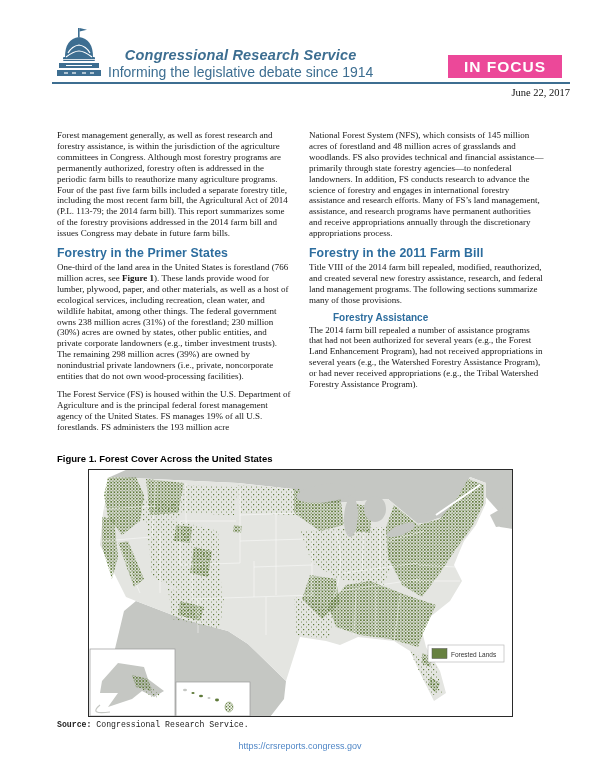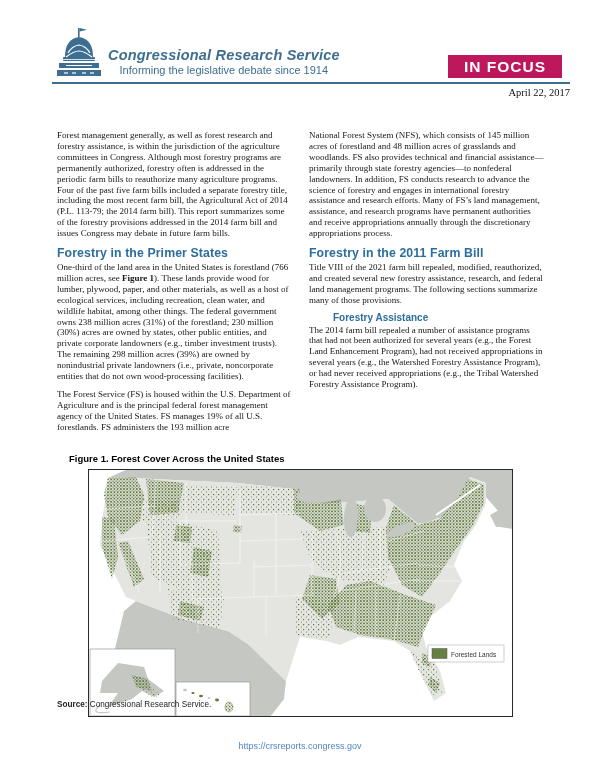--- a/index.html
+++ b/index.html
@@ -9,26 +9,26 @@
   }
 
   
   .logo-icon { position:absolute; left:54px; top:26px; width:50px; height:54px; }
   .logo-text { position:absolute; left:108px; top:47px;text-align:center; }
   .org-name {
     font-family:"Liberation Sans", sans-serif; font-weight:bold; font-style:italic;
     font-size:14.5px; color:#3d6e91; letter-spacing:0.2px; white-space:nowrap;
   }
   .tagline {
-    font-family:"Liberation Sans", sans-serif; font-size:11px; color:#3d6e91;
+    font-family:"Liberation Sans", sans-serif; font-size:14px; color:#3d6e91;
     margin-top:1px; white-space:nowrap;
   }
   .badge {
     position:absolute; left:448px; top:55px; width:114px; height:23px;
-    background:#be185d; color:#ffffff; font-family:"Liberation Sans", sans-serif;
+    background:#ec4899; color:#ffffff; font-family:"Liberation Sans", sans-serif;
     font-weight:bold; font-size:15.5px; letter-spacing:1px;
     display:flex; align-items:center; justify-content:center;
   }
   .rule { position:absolute; left:52px; top:82px; width:518px; height:2px; background:#3d6e91; }
   .date { position:absolute; right:30px; top:87px; font-size:10.5px; color:#111; }
 
   
   .title { position:absolute; left:57px; top:98px; margin:0; font-size:19.5px; font-weight:bold; color:#000; }
   .columns { position:absolute; left:57px; top:130px; width:487px; display:flex; gap:17px; }
   .col { width:235px; font-size:9px; line-height:10.9px; color:#161616; }
@@ -37,27 +37,27 @@
     font-family:"Liberation Sans", sans-serif; font-weight:bold; color:#2d6d9e;
     font-size:12.3px; margin:9px 0 3px 0; letter-spacing:0.1px;
   }
   .col h3 {
     font-family:"Liberation Sans", sans-serif; font-weight:bold; color:#2d6d9e;
     font-size:10px; margin:6px 0 1px 0;padding-left:24px;
   }
 
   
   .fig-caption {
-    position:absolute; left:69px; top:453px;
+    position:absolute; left:57px; top:453px;
     font-family:"Liberation Sans", sans-serif; font-weight:bold; font-size:9.5px; color:#000;
   }
   .map-wrap { position:absolute; left:88px; top:468px; width:425px; height:250px; }
   .source {
-    position:absolute; left:57px; top:700px;
-    font-family:Liberation Sans, sans-serif; font-size:8.2px; color:#222;
+    position:absolute; left:57px; top:720px;
+    font-family:Liberation Mono, monospace; font-size:8.2px; color:#222;
   }
   .footer {
     position:absolute; left:0; top:741px; width:600px; text-align:center;
     font-family:"Liberation Sans", sans-serif; font-size:9px;
   }
   .footer a { color:#4f86c6; text-decoration:none;margin-top:48px; }
 </style>
 </head>
 <body>
 
@@ -82,34 +82,34 @@
       <line x1="28" y1="47" x2="32" y2="47"></line>
       <line x1="36" y1="47" x2="40" y2="47"></line>
     </g>
   </svg>
   <div class="logo-text">
     <div class="org-name">Congressional Research Service</div>
     <div class="tagline">Informing the legislative debate since 1914</div>
   </div>
   <div class="badge">IN FOCUS</div>
   <div class="rule"></div>
-  <div class="date">April 22, 2017</div>
+  <div class="date">June 22, 2017</div>
 
 
   <div class="columns">
     <div class="col">
       <p>Forest management generally, as well as forest research and forestry assistance, is within the jurisdiction of the agriculture committees in Congress. Although most forestry programs are permanently authorized, forestry often is addressed in the periodic farm bills to reauthorize many agriculture programs. Four of the past five farm bills included a separate forestry title, including the most recent farm bill, the Agricultural Act of 2014 (P.L. 113-79; the 2014 farm bill). This report summarizes some of the forestry provisions addressed in the 2014 farm bill and issues Congress may debate in future farm bills.</p>
       <h2>Forestry in the Primer States</h2>
       <p><span>One-third of the land area in the United States is forestland (766 million acres, see </span><b>Figure 1</b><span>). These lands provide wood for lumber, plywood, paper, and other materials, as well as a host of ecological services, including recreation, clean water, and wildlife habitat, among other things. The federal government owns 238 million acres (31%) of the forestland; 230 million (30%) acres are owned by states, other public entities, and private corporate landowners (e.g., timber investment trusts). The remaining 298 million acres (39%) are owned by nonindustrial private landowners (i.e., private, noncorporate entities that do not own wood-processing facilities).</span></p>
       <p>The Forest Service (FS) is housed within the U.S. Department of Agriculture and is the principal federal forest management agency of the United States. FS manages 19% of all U.S. forestlands. FS administers the 193 million acre</p>
     </div>
     <div class="col">
       <p>National Forest System (NFS), which consists of 145 million acres of forestland and 48 million acres of grasslands and woodlands. FS also provides technical and financial assistance—primarily through state forestry agencies—to nonfederal landowners. In addition, FS conducts research to advance the science of forestry and engages in international forestry assistance and research efforts. Many of FS’s land management, assistance, and research programs have permanent authorities and receive appropriations annually through the discretionary appropriations process.</p>
       <h2>Forestry in the 2011 Farm Bill</h2>
-      <p>Title VIII of the 2021 farm bill repealed, modified, reauthorized, and created several new forestry assistance, research, and federal land management programs. The following sections summarize many of those provisions.</p>
+      <p>Title VIII of the 2014 farm bill repealed, modified, reauthorized, and created several new forestry assistance, research, and federal land management programs. The following sections summarize many of those provisions.</p>
       <h3>Forestry Assistance</h3>
       <p>The 2014 farm bill repealed a number of assistance programs that had not been authorized for several years (e.g., the Forest Land Enhancement Program), had not received appropriations in several years (e.g., the Watershed Forestry Assistance Program), or had never received appropriations (e.g., the Tribal Watershed Forestry Assistance Program).</p>
     </div>
   </div>
 
   <div class="fig-caption">Figure 1. Forest Cover Across the United States</div>
 
   <div class="map-wrap">
     <svg viewBox="0 0 425 248" width="425" height="250">
       <defs>

